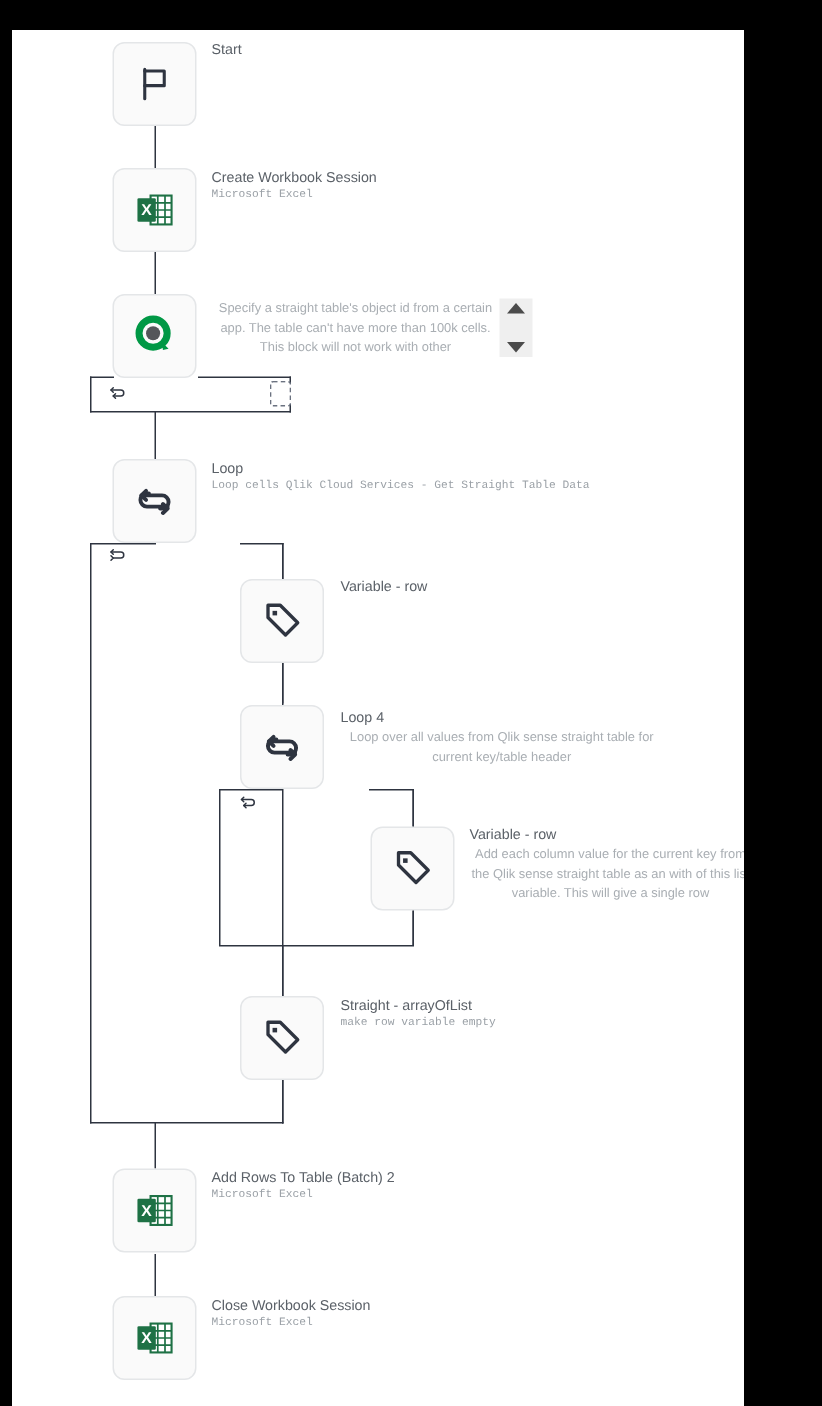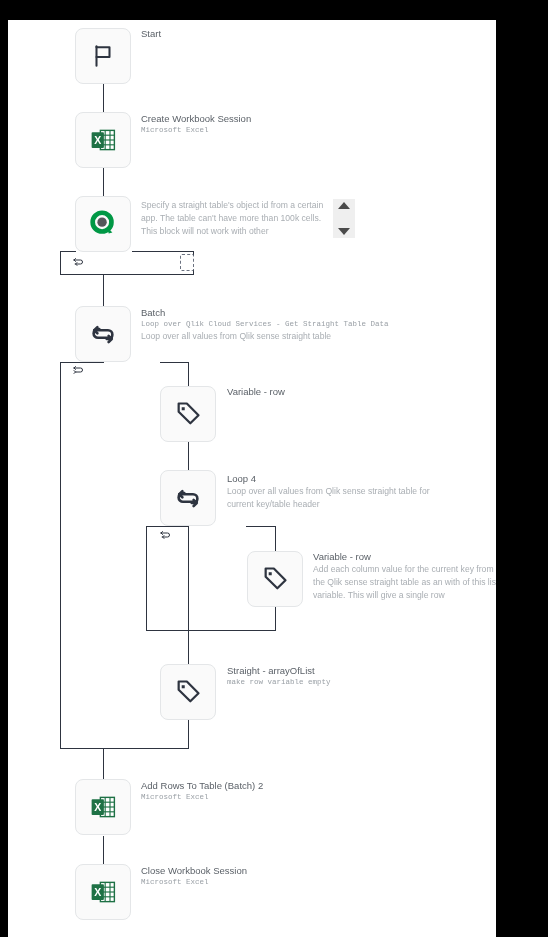--- a/index.html
+++ b/index.html
@@ -63,20 +63,21 @@
     font-size: 7.5px;
     color: #9aa0a6;
     line-height: 11px;
     white-space: nowrap;
     font-family: Liberation Mono, monospace;
   }
   .desc {
     font-size: 8.6px;
     color: #a9aeb3;
     line-height: 13px;
+    text-align: center;
   }
 
   
   .loopback {
     position: absolute;
     border: 1px solid #2e3440;
     border-top: none;
     box-sizing: border-box;
     background: transparent;
   }
@@ -243,23 +244,22 @@
     <svg class="loop-icon" viewBox="0 0 24 24">
       <g fill="none" stroke="#2e3440" stroke-width="2.1" stroke-linecap="round" stroke-linejoin="round">
         <path d="M5 9h11a3.5 3.5 0 0 1 0 7h-1"></path>
         <path d="M19 15H8a3.5 3.5 0 0 1 0-7h1"></path>
         <path d="M7.5 6.6L5 9l2.5 2.4"></path>
         <path d="M16.5 18.4L19 16l-2.5-2.4"></path>
       </g>
     </svg>
   </div>
   <div class="txt" style="left:133px; top:286px; width:230px;">
-    <div class="title">Batch</div>
-    <div class="sub-small">Loop over Qlik Cloud Services - Get Straight Table Data</div>
-    <div class="desc">Loop over all values from Qlik sense straight table</div>
+    <div class="title">Loop</div>
+    <div class="sub-small">Loop cells Qlik Cloud Services - Get Straight Table Data</div>
   </div>
 
   <div class="node" style="left:152px; top:366px;">
     <svg class="tag-icon" viewBox="0 0 24 24">
       <g fill="none" stroke="#2e3440" stroke-width="1.9" stroke-linejoin="round">
         <path d="M11 3H4v7l10 10 7-7z"></path>
       </g>
       <rect x="6.6" y="6.2" width="2.6" height="2.6" fill="#2e3440"></rect>
     </svg>
   </div>

